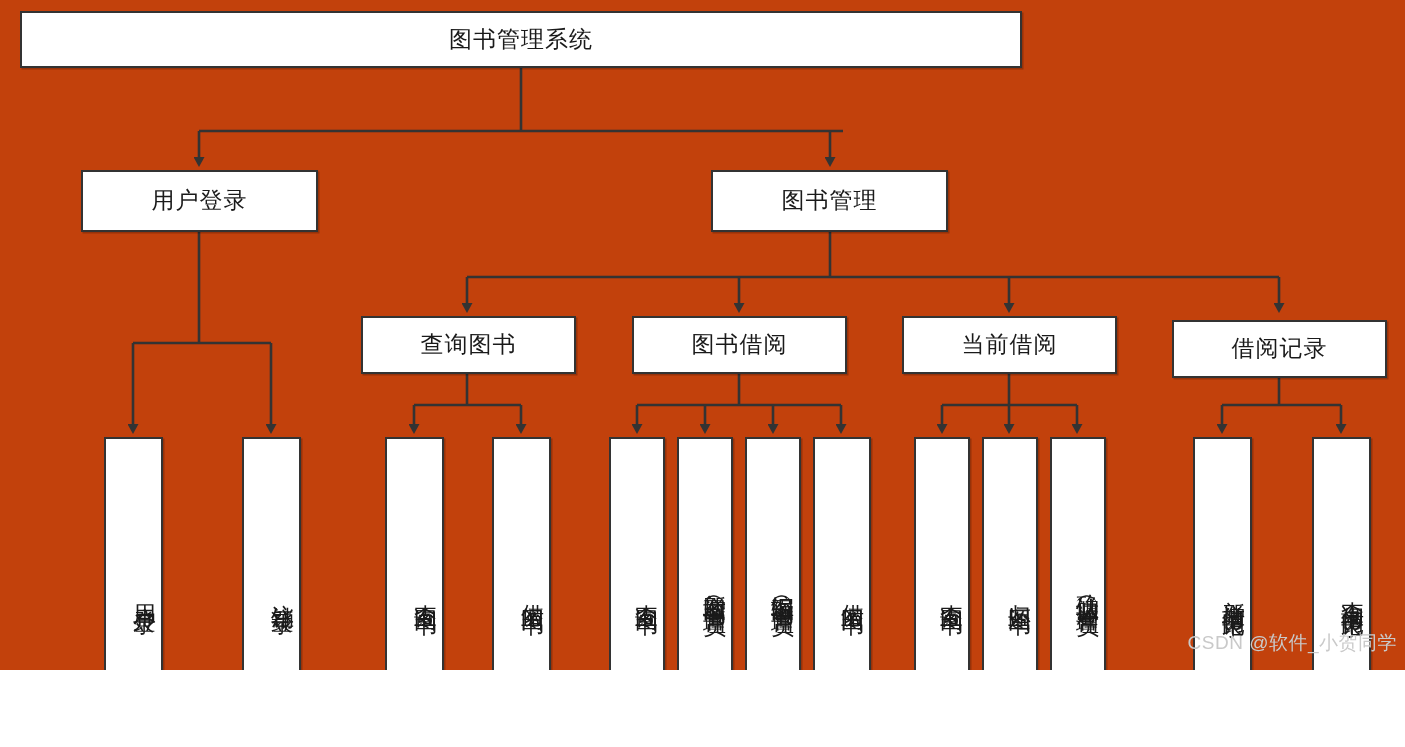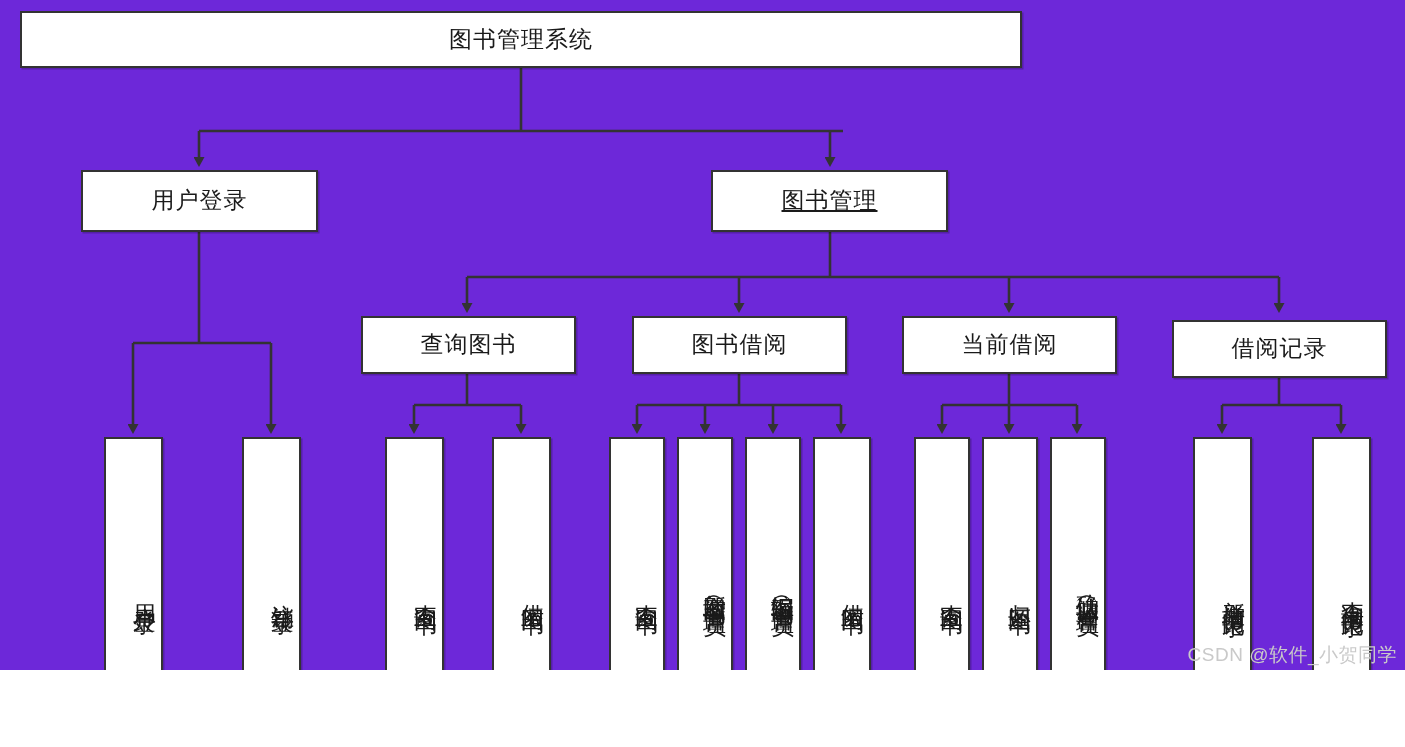--- a/index.html
+++ b/index.html
@@ -7,21 +7,21 @@
     padding: 0;
     background: #ffffff;
   }
   body {
     font-family: "Liberation Sans", "DejaVu Sans", sans-serif;
   }
   #canvas {
     position: relative;
     width: 1405px;
     height: 670px;
-    background: #6d28d9;
+    background: #c2410c;
     overflow: hidden;
   }
   #wires {
     position: absolute;
     left: 0;
     top: 0;
     width: 1405px;
     height: 747px;
     pointer-events: none;
   }
@@ -52,21 +52,21 @@
   }
   .node.vert.tall-text {
     padding-top: 8px;
   }
   .node .lbl {
     display: block;
   }
   #watermark {
     position: absolute;
     right: 8px;
-    bottom: 2px;
+    bottom: 14px;
     font-size: 19px;
     color: #c9c9c9;
     letter-spacing: 0.5px;
     white-space: nowrap;
   }
 </style>
 </head>
 <body>
 
 <div id="canvas">
@@ -121,21 +121,21 @@
     </g>
   </svg>
 
   <div class="node horiz" style="left:20px; top:11px; width:1002px; height:57px;">
     <span class="lbl">图书管理系统</span>
   </div>
 
   <div class="node horiz" style="left:81px; top:170px; width:237px; height:62px;">
     <span class="lbl">用户登录</span>
   </div>
-  <div class="node horiz" style="left:711px; top:170px; width:237px; height:62px;text-decoration:underline;">
+  <div class="node horiz" style="left:711px; top:170px; width:237px; height:62px;">
     <span class="lbl">图书管理</span>
   </div>
 
   <div class="node horiz" style="left:361px; top:316px; width:215px; height:58px;">
     <span class="lbl">查询图书</span>
   </div>
   <div class="node horiz" style="left:632px; top:316px; width:215px; height:58px;">
     <span class="lbl">图书借阅</span>
   </div>
   <div class="node horiz" style="left:902px; top:316px; width:215px; height:58px;">

